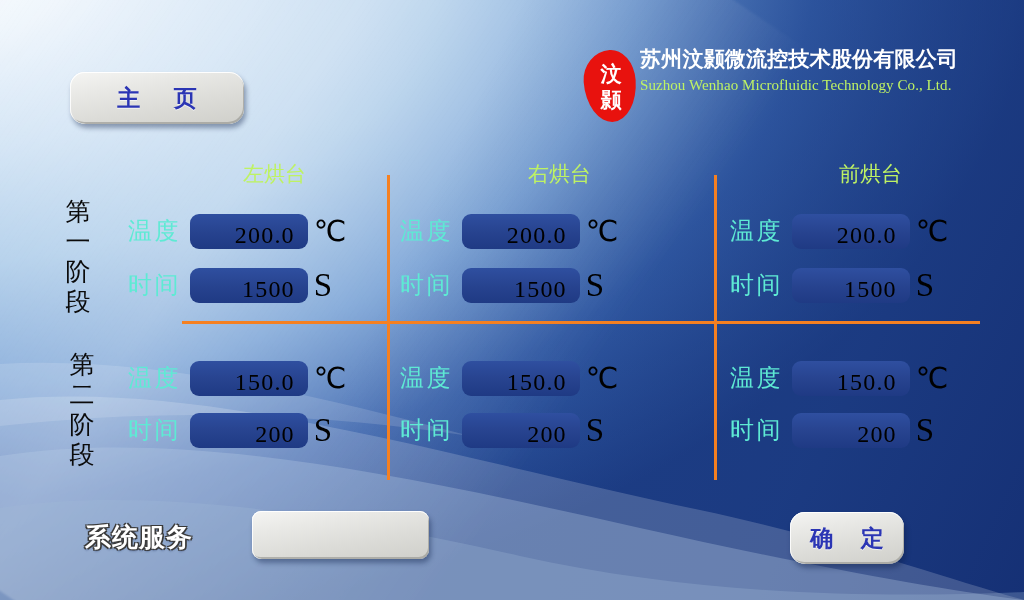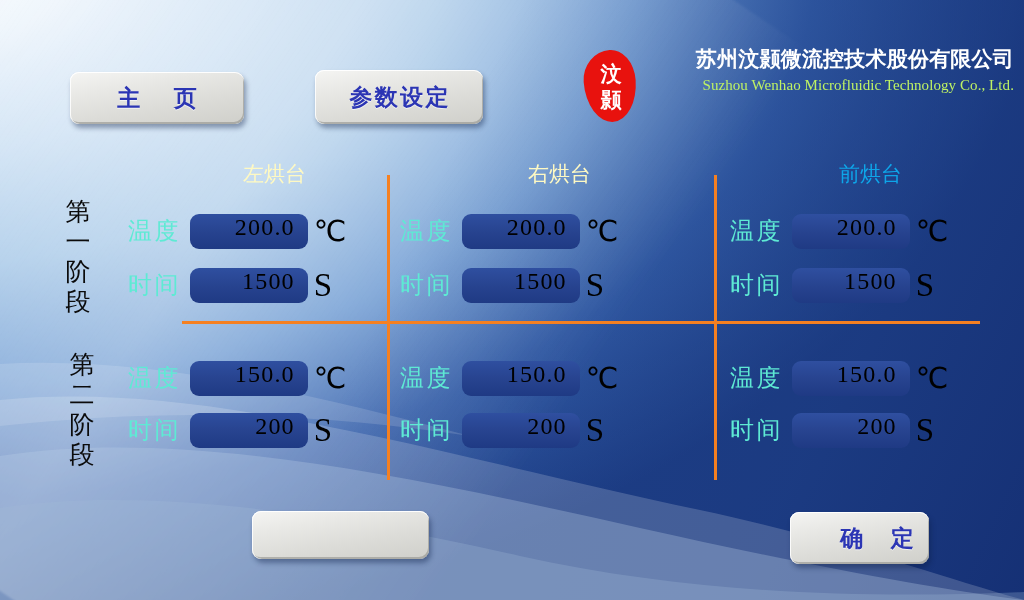--- a/index.html
+++ b/index.html
@@ -47,21 +47,21 @@
 
   
   .topbar {
     position: absolute;
     left: 0; top: 0;
     width: 1024px; height: 140px;
   }
 
   .btn3d {
     position: absolute;
-    border-radius: 9px;
+    border-radius: 15px;
     background: linear-gradient(170deg, #f5f5f3 0%, #e9e9e6 28%, #dcdcd8 62%, #cfcfca 100%);
     box-shadow:
       inset 0 1px 0 rgba(255,255,255,0.95),
       inset 1px 0 0 rgba(255,255,255,0.85),
       inset -1px -2px 0 rgba(140,140,135,0.55),
       2px 4px 5px rgba(12,30,70,0.40);
     display: flex;
     align-items: center;
     justify-content: center;
     cursor: pointer;
@@ -109,23 +109,22 @@
     font-weight: bold;
     font-size: 21px;
     line-height: 1;
     text-shadow: 0 0 1px rgba(232,18,14,0.9);
   }
   .logo-mark .ch1 { top: 16px; }
   .logo-mark .ch2 { top: 42px; }
 
   .logo-text {
     position: absolute;
-    left: 84px; top: 0;
+    left: 60px; top: 0;
     width: 350px;
-    text-align: right;
   }
   .logo-cn {
     color: #ffffff;
     font-family: "DejaVu Sans", "Liberation Sans", sans-serif;
     font-weight: bold;
     font-size: 21px;
     letter-spacing: 0.01em;
     line-height: 30px;
     white-space: nowrap;
   }
@@ -146,27 +145,27 @@
   #divider-v1 { left: 387px; top: 175px; width: 3px;  height: 305px; }
   #divider-v2 { left: 714px; top: 175px; width: 3px;  height: 305px; }
   #divider-h1 { left: 182px; top: 321px; width: 798px; height: 3px; }
 
   
   .col-head {
     position: absolute;
     top: 160px;
     font-family: "DejaVu Sans", "Liberation Sans", sans-serif;
     font-size: 21px;
-    color: #fef9c3;
+    color: #bef264;
     white-space: nowrap;
   }
   #head-left  { left: 243px; }
   #head-right { left: 528px; }
   #head-front { left: 839px; }
-  #head-front { color:#0ea5e9; }
+  #head-front { color:#bef264; }
 
   
   .stage-label {
     position: absolute;
     width: 40px;
     font-family: "DejaVu Sans", "Liberation Sans", sans-serif;
     font-size: 25px;
     line-height: 30px;
     color: #0b0b0b;
     text-align: center;
@@ -189,21 +188,21 @@
     letter-spacing: 0.10em;
     white-space: nowrap;
     margin-right: 9px;
   }
   .field-box {
     width: 118px;
     height: 35px;
     border-radius: 9px;
     background: linear-gradient(180deg, #2f4fa0 0%, #27438f 52%, #1f3a84 100%);
     display: flex;
-    align-items: flex-start;
+    align-items: flex-end;
     justify-content: flex-end;
     padding-right: 13px;
     box-sizing: border-box;
     cursor: text;
   }
   .field-value {
     font-family: "Liberation Serif", "DejaVu Serif", serif;
     font-size: 24px;
     color: #000000;
     letter-spacing: 0.05em;
@@ -243,21 +242,21 @@
     letter-spacing: 0.04em;
     text-shadow:
       -1.4px -1.4px 0 #3a3a3a,
        1.4px -1.4px 0 #3a3a3a,
       -1.4px  1.4px 0 #3a3a3a,
        1.4px  1.4px 0 #3a3a3a,
        0 2px 2px rgba(20,40,90,0.35);
     white-space: nowrap;
   }
   #btn-blank  { left: 252px; top: 511px; width: 177px; height: 48px; border-radius: 9px; }
-  #btn-confirm{ left: 790px; top: 512px; width: 104px; height: 52px; padding-left: 35px; }
+  #btn-confirm{ left: 790px; top: 512px; width: 114px; height: 52px; }
   #btn-confirm .lbl { font-size: 23px; letter-spacing: 0.42em; padding-left: 0.42em; }
 </style>
 </head>
 <body>
 
 <div id="app">
 
   <div class="bg-base"></div>
   <div class="bg-topright"></div>
   <div class="bg-diag-shine"></div>
@@ -269,23 +268,20 @@
       <path d="M0,104 C140,96 300,130 470,176 C300,150 150,150 0,166 Z" fill="rgba(255,255,255,0.14)"></path>
     </svg>
   </div>
 
   <div class="topbar">
 
     <div class="btn3d" id="btn-home">
       <span class="lbl">主 页</span>
     </div>
 
-    <div class="btn3d" id="btn-params">
-      <span class="lbl">参数设定</span>
-    </div>
 
     <div class="logo-wrap">
       <div class="logo-mark">
         <div class="blob"></div>
         <div class="ch ch1">汶</div>
         <div class="ch ch2">颢</div>
       </div>
       <div class="logo-text">
         <div class="logo-cn">苏州汶颢微流控技术股份有限公司</div>
         <div class="logo-en">Suzhou Wenhao Microfluidic Technology Co., Ltd.</div>
@@ -393,20 +389,21 @@
     <span class="field-unit degc">℃</span>
   </div>
   <div class="field-row colC rowS2">
     <span class="field-label">时间</span>
     <div class="field-box">
       <span class="field-value">200</span>
     </div>
     <span class="field-unit">S</span>
   </div>
 
+  <div id="sys-service">系统服务</div>
 
   <div class="btn3d" id="btn-blank">
     <span class="lbl"></span>
   </div>
 
   <div class="btn3d" id="btn-confirm">
     <span class="lbl">确 定</span>
   </div>
 
 </div>

